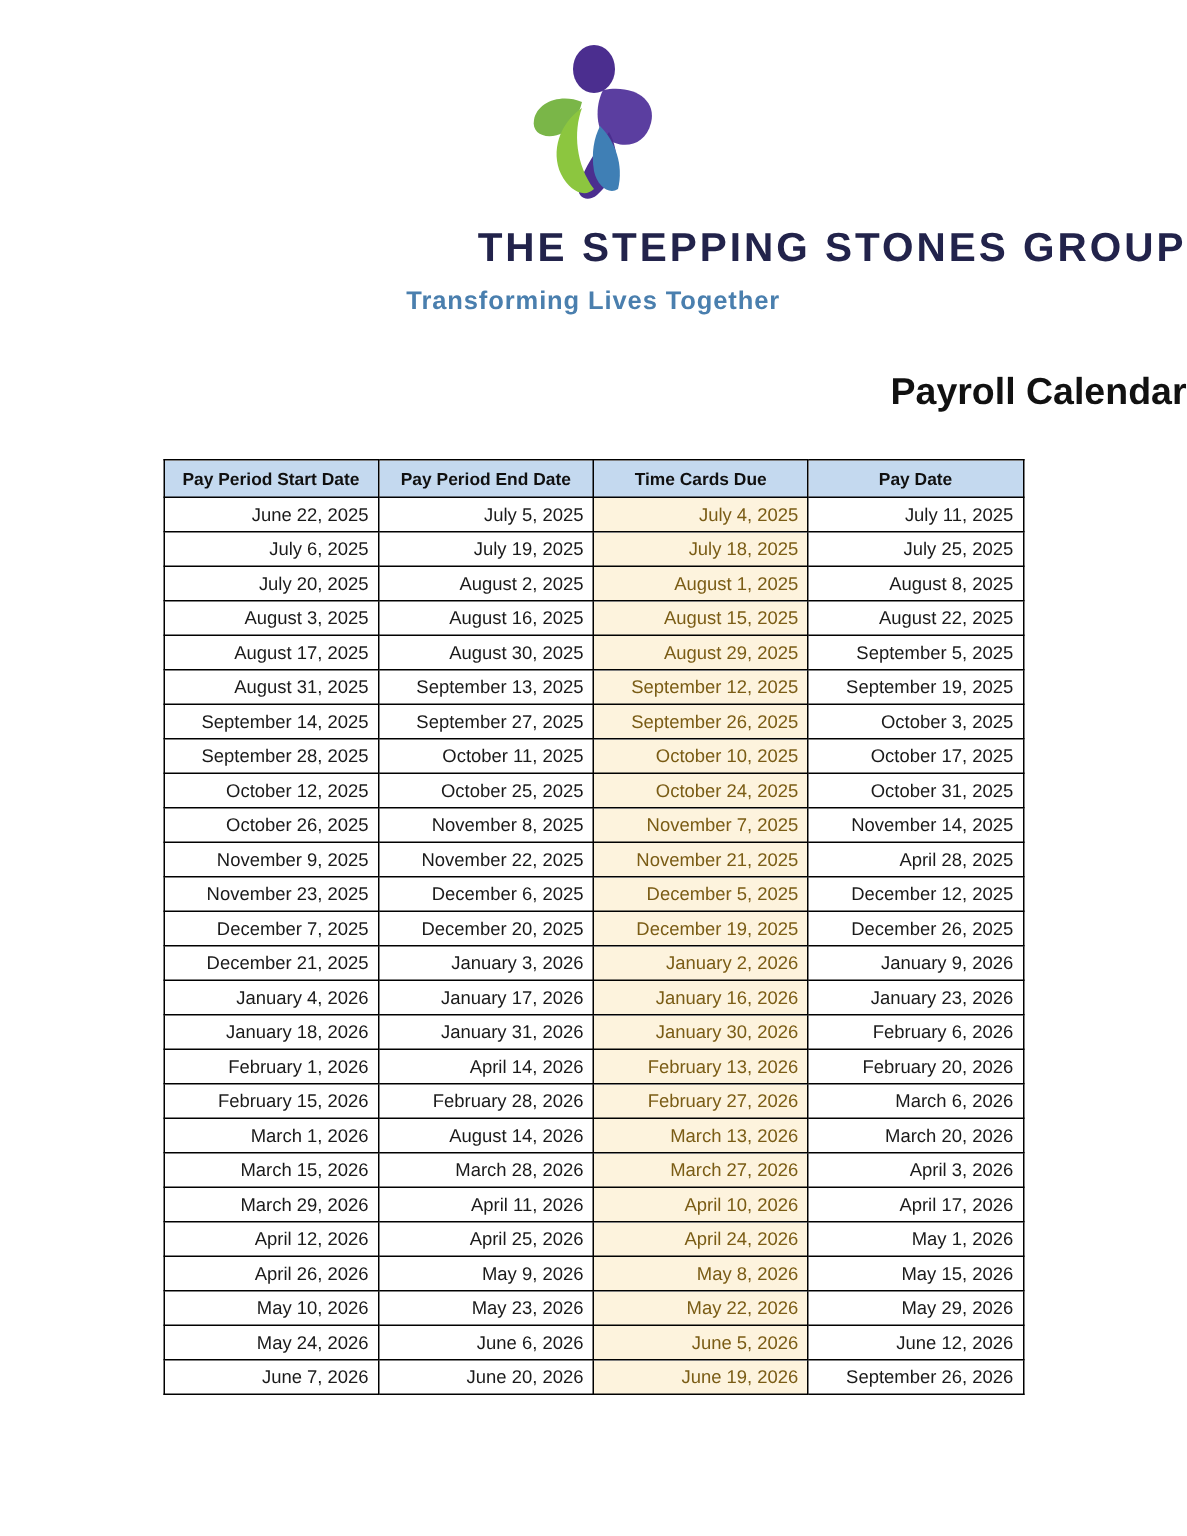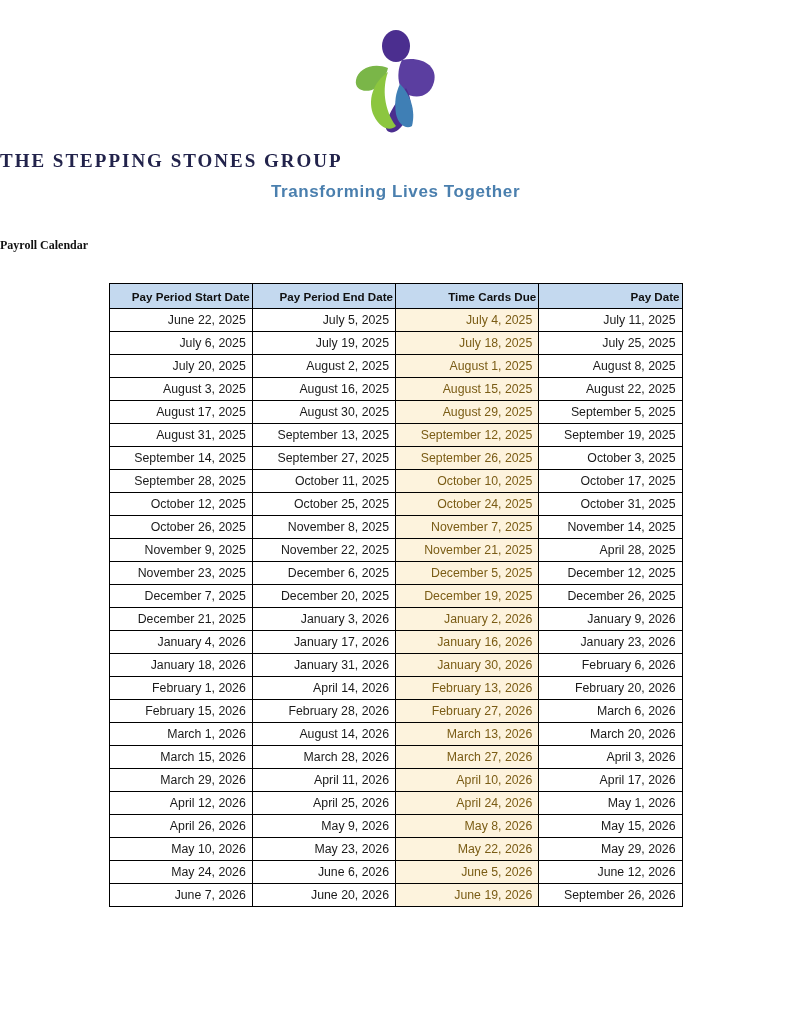--- a/index.html
+++ b/index.html
@@ -30,44 +30,44 @@
     padding-top: 28px;
   }
   .logo-mark {
     width: 112px;
     height: 108px;
     display: block;
   }
 
   
   .brand-name {
-    text-align: left;
-    font-family: Liberation Serif, serif;
+    text-align: right;
+    font-family: Liberation Sans, sans-serif;
     font-weight: bold;
-    font-size: 19px;
+    font-size: 27px;
     letter-spacing: 2.0px;
     color: #22234b;
     margin-top: 14px;
   }
   .brand-tagline {
     text-align: center;
     font-family: "Liberation Sans", sans-serif;
     font-weight: bold;
     font-size: 17px;
     letter-spacing: 0.6px;
     color: #4a7fae;
     margin-top: 10px;
   }
 
   
   .doc-title {
-    text-align: left;
-    font-family: Liberation Serif, serif;
+    text-align: right;
+    font-family: Liberation Sans, sans-serif;
     font-weight: bold;
-    font-size: 12px;
+    font-size: 25px;
     color: #111111;
     margin-top: 36px;
   }
 
   
   .table-wrap {
     margin-top: 30px;
     display: flex;
     justify-content: center;
   }
@@ -82,21 +82,21 @@
     border: 1px solid #000000;
     padding: 2px 6px 2px 4px;
     text-align: right;
     height: 18px;
     line-height: 15px;
     white-space: nowrap;
     overflow: hidden;
   }
   table.payroll th {
     background: #c4d9ef;
-    text-align: right;
+    text-align: center;
     font-weight: bold;
     font-size: 11.6px;
     color: #101010;
     padding: 3px 2px;
   }
   td.col-start   { width: 148px; }
   td.col-end     { width: 143px; margin-top: 34px; }
   td.col-due     { width: 143px; background: #fdf3dd; color: #7a5c15; }
   td.col-pay     { width: 140px; margin-top: 16px; }
   th.col-due     { background: #c4d9ef; }

